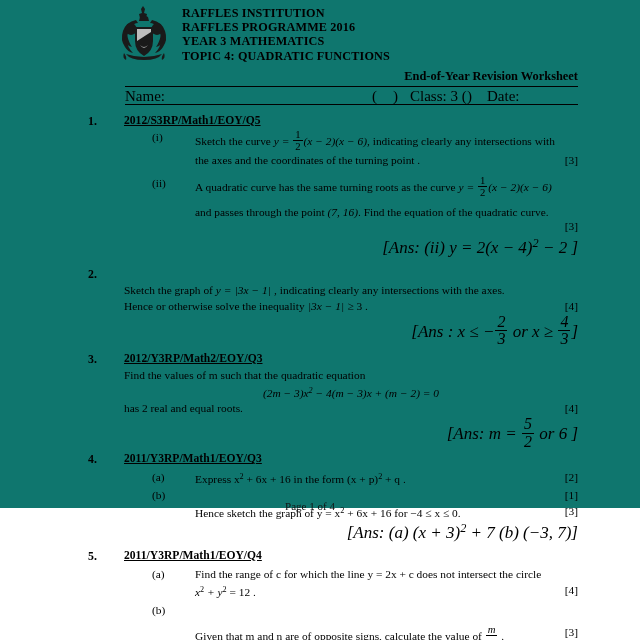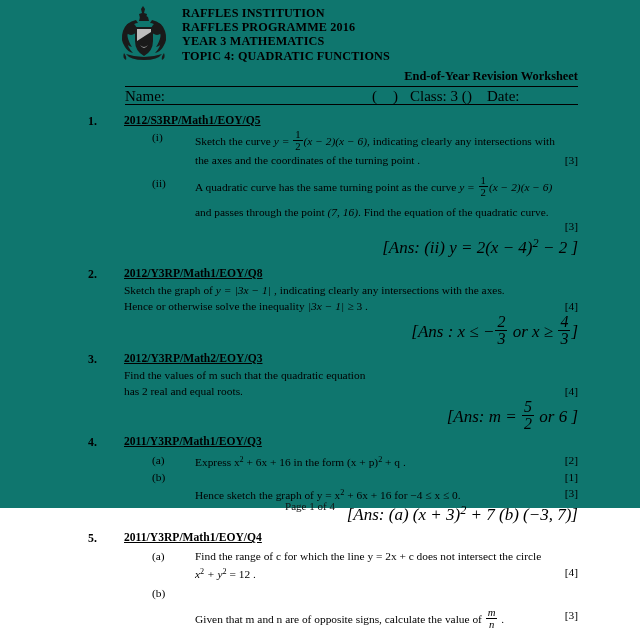--- a/index.html
+++ b/index.html
@@ -233,57 +233,59 @@
       <span class="plabel">(i)</span>
       <span class="ptext"><span>Sketch the curve </span><span class="mi">y = </span><span class="frac"><span class="num">1</span><span class="den">2</span></span><span class="mi">(x − 2)(x − 6)</span><span>, indicating clearly any intersections with</span></span>
     </div>
     <div class="prow ind-cont">
       <span class="ptext">the axes and the coordinates of the turning point .</span>
       <span class="marks">[3]</span>
     </div>
 
     <div class="prow ind-sub" style="margin-top:7px">
       <span class="plabel">(ii)</span>
-      <span class="ptext"><span>A quadratic curve has the same turning point as the curve </span><span class="mi">y = </span><span class="frac"><span class="num">1</span><span class="den">2</span></span><span class="mi">(x − 2)(x − 6)</span></span>
+      <span class="ptext"><span>A quadratic curve has the same turning roots as the curve </span><span class="mi">y = </span><span class="frac"><span class="num">1</span><span class="den">2</span></span><span class="mi">(x − 2)(x − 6)</span></span>
     </div>
     <div class="prow ind-cont" style="margin-top:6px">
       <span class="ptext"><span>and passes through the point </span><span class="mi">(7, 16)</span><span>. Find the equation of the quadratic curve.</span></span>
     </div>
     <div class="marks-row">
       <span class="marks">[3]</span>
     </div>
     <div class="ansrow">
       <span class="ans"><span>[Ans: (ii)  </span><span class="mi">y = 2(x − 4)</span><span class="sup">2</span><span> − 2 ]</span></span>
     </div>
   </div>
 
   <div class="qblock">
     <div class="qhead">
       <span class="qnum">2.</span>
-      <span class="qcode">2012/Y3RP/Math1/EOY/Q8</span>
     </div>
     <div class="prow ind-flat">
       <span class="ptext"><span>Sketch the graph of  </span><span class="mi">y = </span><span class="mi abs">|3x − 1|</span><span> , indicating clearly any intersections with the axes.</span></span>
     </div>
     <div class="prow ind-flat">
       <span class="ptext"><span>Hence or otherwise solve the inequality  </span><span class="mi abs">|3x − 1|</span><span> ≥ 3 .</span></span>
       <span class="marks">[4]</span>
     </div>
     <div class="ansrow" style="height:26px">
       <span class="ans"><span>[Ans : x ≤ −</span><span class="frac"><span class="num">2</span><span class="den">3</span></span><span>  or   x ≥ </span><span class="frac"><span class="num">4</span><span class="den">3</span></span><span>]</span></span>
     </div>
   </div>
 
   <div class="qblock" style="margin-top:12px">
     <div class="qhead">
       <span class="qnum">3.</span>
       <span class="qcode">2012/Y3RP/Math2/EOY/Q3</span>
     </div>
     <div class="prow ind-flat">
       <span class="ptext">Find the values of m such that the quadratic equation</span>
+    </div>
+    <div class="prow ind-center">
+      <span class="ptext mi"><span>(2m − 3)x</span><span class="sup">2</span><span> − 4(m − 3)x + (m − 2) = 0</span></span>
     </div>
     <div class="prow ind-flat">
       <span class="ptext">has 2 real and equal roots.</span>
       <span class="marks">[4]</span>
     </div>
     <div class="ansrow" style="height:26px">
       <span class="ans"><span>[Ans:  m = </span><span class="frac"><span class="num">5</span><span class="den">2</span></span><span>  or  6 ]</span></span>
     </div>
   </div>
 

